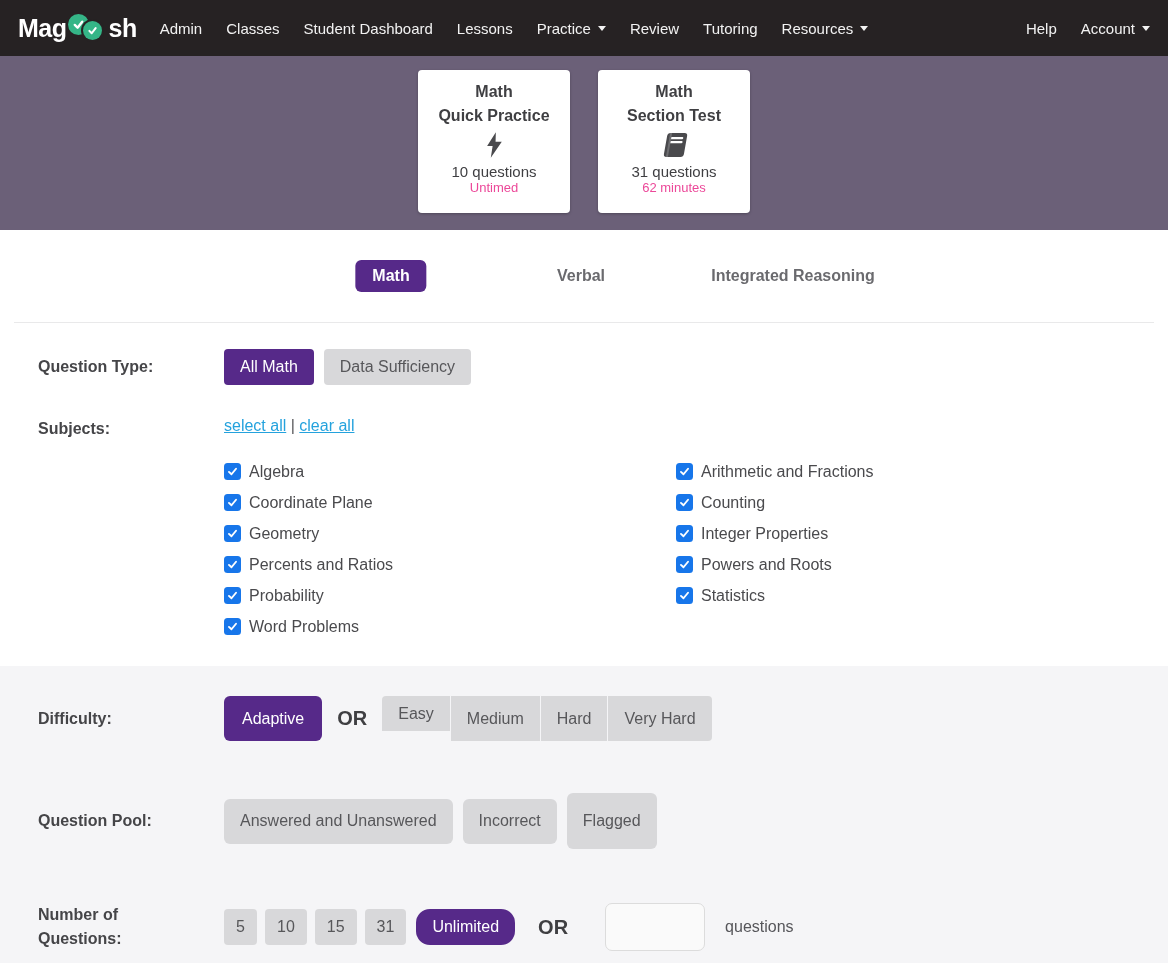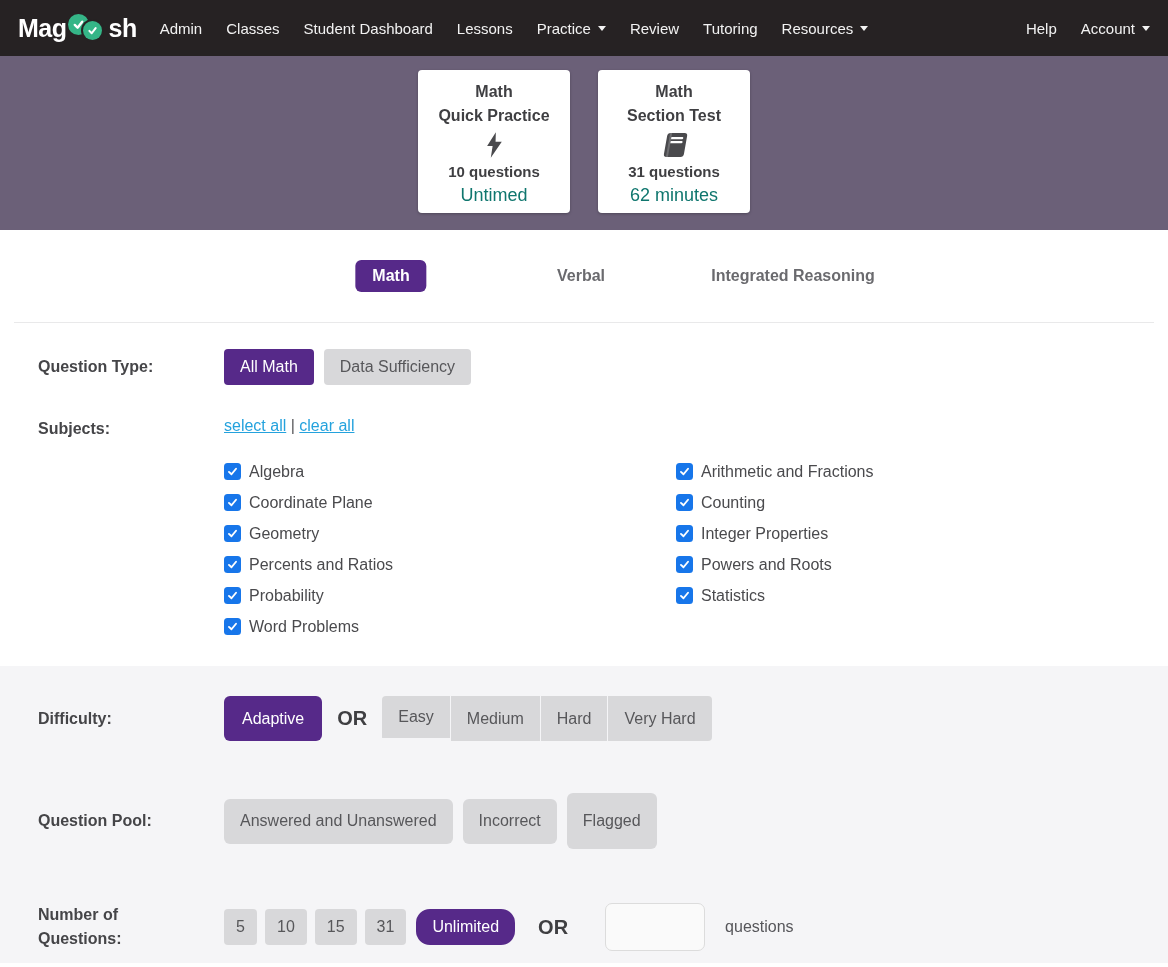--- a/index.html
+++ b/index.html
@@ -19,22 +19,22 @@
   .nav-right { margin-left:auto; display:flex; align-items:center; gap:24px; }
   .caret { width:0; height:0; border-left:4px solid transparent; border-right:4px solid transparent;
     border-top:5px solid #f2f2f2; display:inline-block; margin-left:7px; }
 
   
   .hero { height:174px; background:#6b6078; display:flex; justify-content:center; gap:28px; padding-top:14px; }
   .hero-card { width:152px; height:143px; background:#fff; border-radius:4px; box-shadow:0 1px 3px rgba(0,0,0,.25);
     text-align:center; padding-top:10px; cursor:pointer; }
   .hero-card .title { font-size:16px; font-weight:bold; color:#3f3f42; line-height:24px; }
   .hero-card .icon { height:32px; display:flex; align-items:center; justify-content:center; margin:1px 0 2px; }
-  .hero-card .stat { font-size:15px; font-weight:bold; color:#3f3f42; }
-  .hero-card .sub { font-size:18px; color:#0f766e; margin-top:5px; }
+  .hero-card .stat { font-size:15px; font-weight:normal; color:#3f3f42; }
+  .hero-card .sub { font-size:13px; color:#ec4899; }
 
   
   .tabs { position:relative; height:92px; background:#fff; }
   .tab { position:absolute; top:50%; transform:translate(-50%,-50%); font-size:16px; font-weight:bold;
     color:#6a6a6e; cursor:pointer; white-space:nowrap; }
   .tab.selected { background:#562989; color:#fff; padding:7px 17px; border-radius:6px; }
   .tab-math { left:391px; }
   .tab-verbal { left:581px; }
   .tab-ir { left:793px; }
   .divider { border-top:1px solid #e9e9ea; margin:0 14px; }
@@ -291,21 +291,21 @@
 </div>
 
 <div class="settings-gray">
 
   <div class="row">
     <div class="row-label">Difficulty:</div>
     <div class="btn-row" style="gap:0;">
       <button class="btn selected" style="height:45px; padding:0 18px; border-radius:6px;">Adaptive</button>
       <span class="or-label">OR</span>
       <div class="btn-group">
-        <button class="btn" style="height:42px;">Easy</button>
+        <button class="btn" style="height:35px;">Easy</button>
         <button class="btn" style="height:45px;">Medium</button>
         <button class="btn" style="height:45px;">Hard</button>
         <button class="btn" style="height:45px;">Very Hard</button>
       </div>
     </div>
   </div>
 
   <div class="gap52"></div>
 
   <div class="row">

